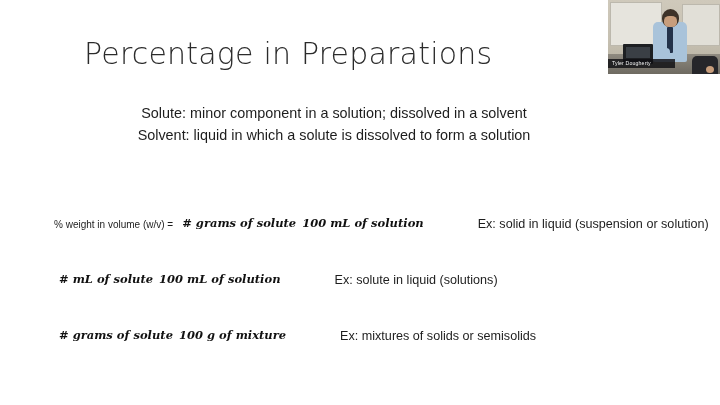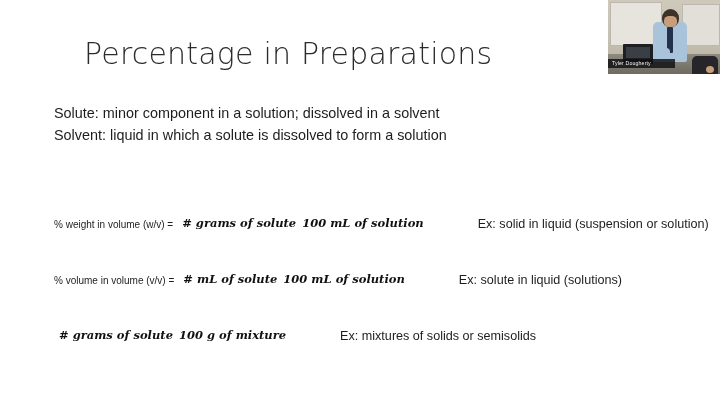--- a/index.html
+++ b/index.html
@@ -41,20 +41,21 @@
     left: 54px;
     top: 103px;
     width: 560px;
   }
   .def-line {
     font-size: 14.4px;
     color: #1d1d1d;
     line-height: 21.5px;
     white-space: nowrap;
     font-family: "Liberation Sans", sans-serif;
+    text-align: center;
   }
 
   
   #formulas {
     position: absolute;
     left: 54px;
     top: 196px;
     width: 640px;
   }
   .formula-row {
@@ -233,21 +234,20 @@
       <span class="formula-lhs">% weight in volume (w/v) =</span>
       <span class="fraction">
         <span class="numer"># grams of solute</span>
         <span class="bar"></span>
         <span class="denom">100 mL of solution</span>
       </span>
       <span class="formula-note">Ex: solid in liquid (suspension or solution)</span>
     </div>
 
     <div class="formula-row">
-      <span class="formula-lhs">% volume in volume (v/v) =</span>
       <span class="fraction">
         <span class="numer"># mL of solute</span>
         <span class="bar"></span>
         <span class="denom">100 mL of solution</span>
       </span>
       <span class="formula-note">Ex: solute in liquid (solutions)</span>
     </div>
 
     <div class="formula-row">
       <span class="fraction">

